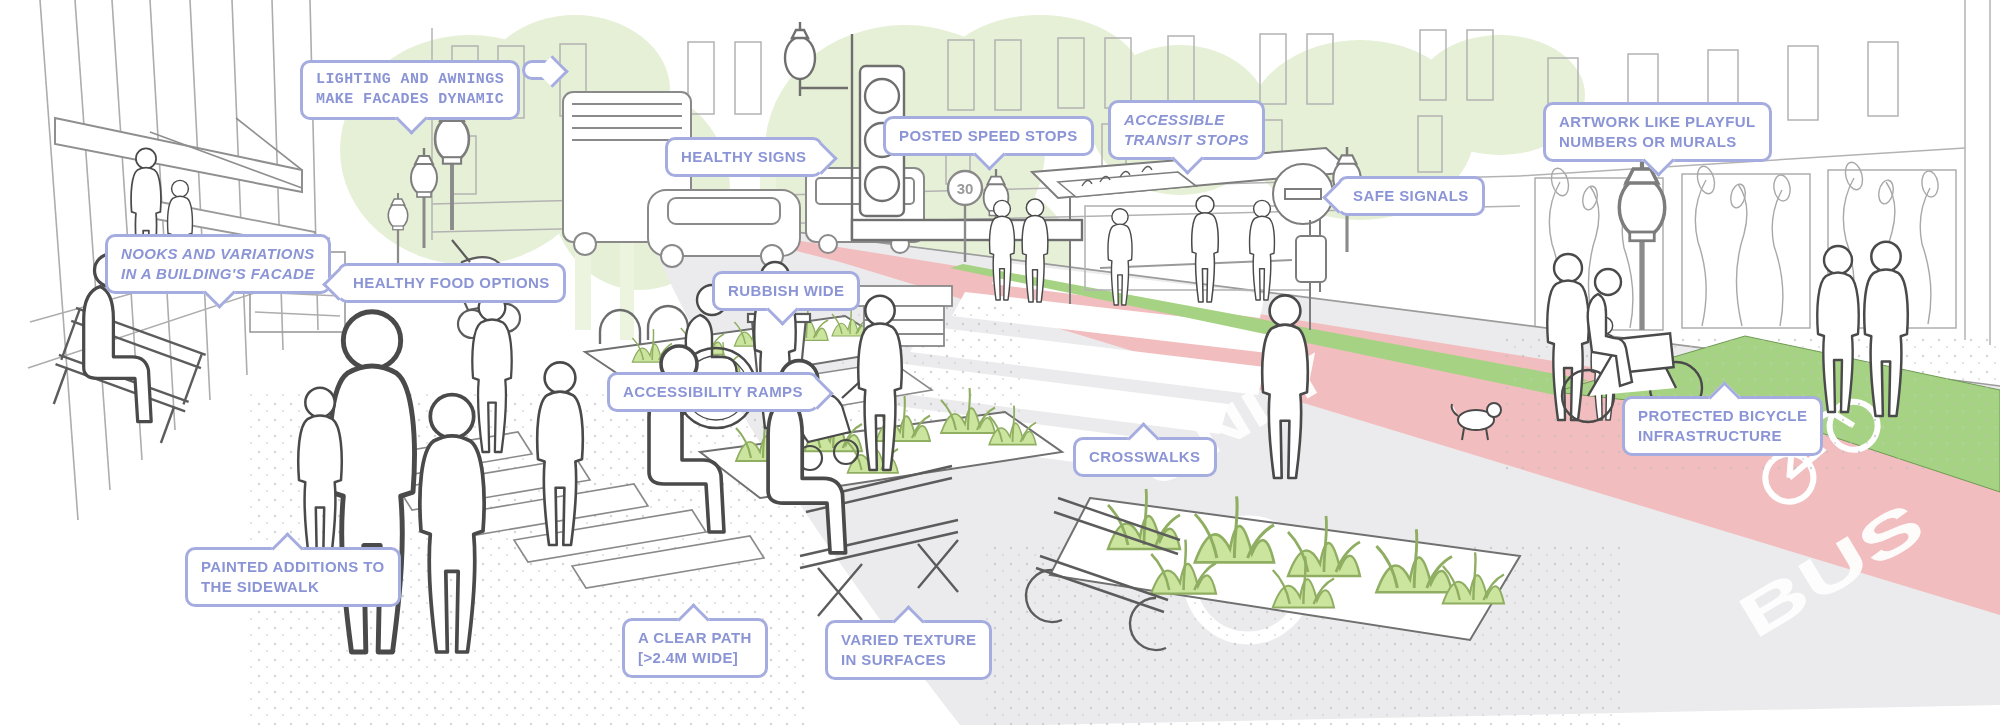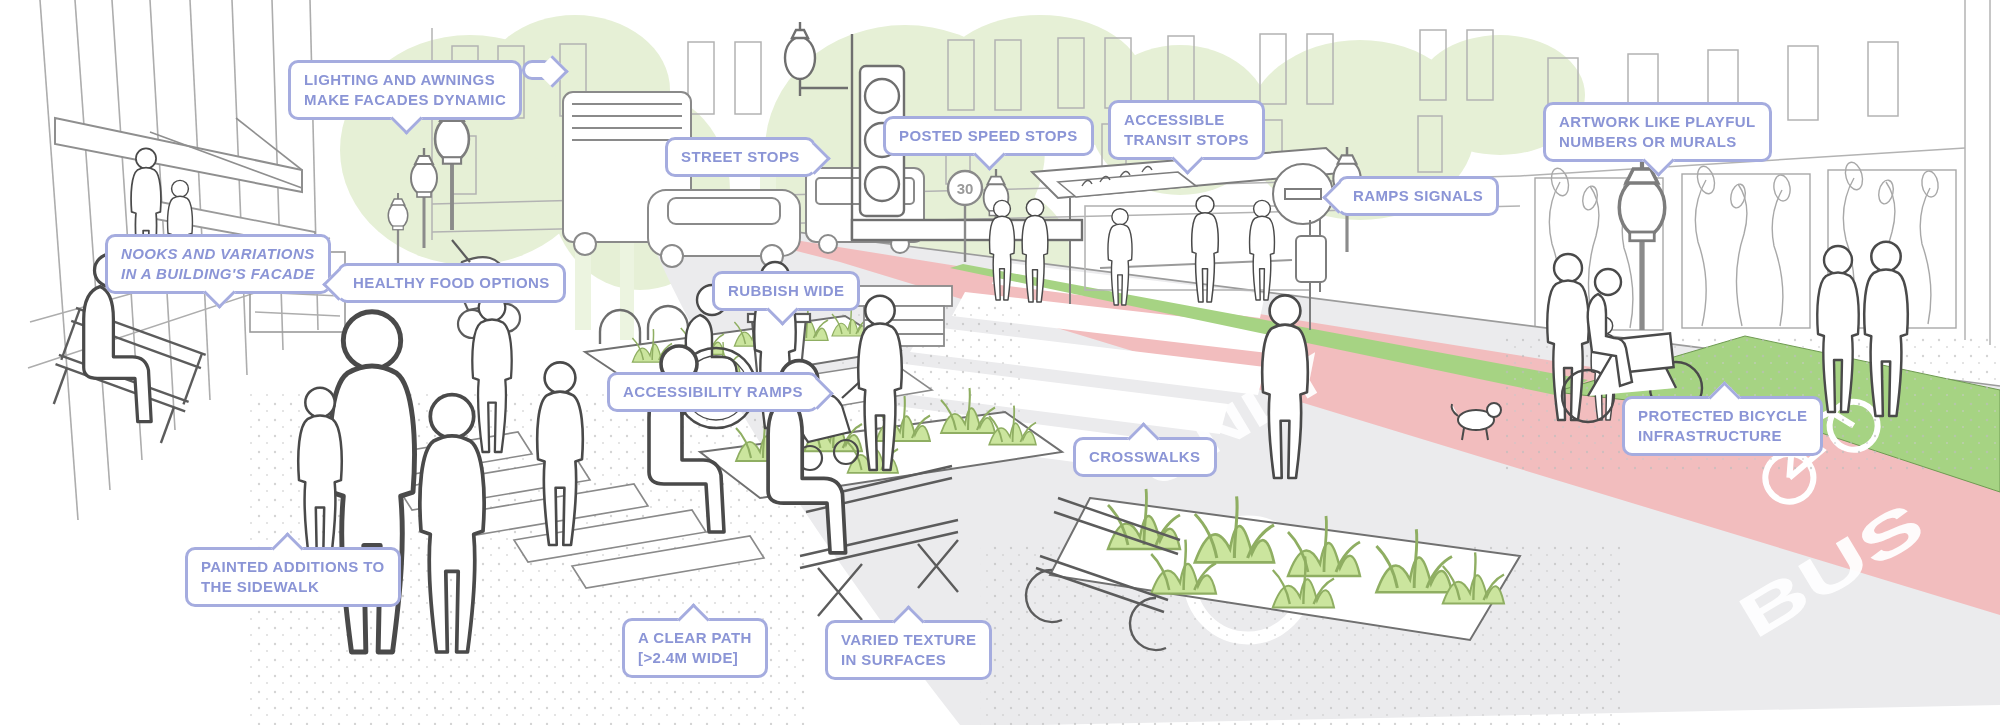--- a/index.html
+++ b/index.html
@@ -431,41 +431,41 @@
   <g fill="#ffffff" stroke="#4a4a4a" stroke-width="2">
     <ellipse cx="1476" cy="420" rx="18" ry="10"></ellipse>
     <circle cx="1494" cy="410" r="7"></circle>
     <line x1="1464" y1="428" x2="1462" y2="440"></line>
     <line x1="1486" y1="428" x2="1488" y2="440"></line>
     <path d="M1458,416 q-8,-6 -6,-12"></path>
   </g>
 </svg>
 
 <div id="callout-layer">
-      <div class="callout" style="left: 288px; top: 60px;">
+      <div class="callout" style="left: 300px; top: 60px; font-family: Liberation Mono, monospace;">
         <div class="txt">LIGHTING AND AWNINGS<br>MAKE FACADES DYNAMIC</div>
         <span class="tail tail-down" style="left: 50%;"></span>
       </div>
       <div class="callout" style="left: 522px; top: 60px;">
         <span class="tail tail-right"></span>
       </div>
       <div class="callout" style="left: 665px; top: 137px;">
-        <div class="txt">STREET STOPS</div>
+        <div class="txt">HEALTHY SIGNS</div>
         <span class="tail tail-right"></span>
       </div>
       <div class="callout" style="left: 883px; top: 116px;">
         <div class="txt">POSTED SPEED STOPS</div>
         <span class="tail tail-down" style="left: 50%;"></span>
       </div>
-      <div class="callout" style="left: 1108px; top: 100px;">
+      <div class="callout" style="left: 1108px; top: 100px; font-style: italic;">
         <div class="txt">ACCESSIBLE<br>TRANSIT STOPS</div>
         <span class="tail tail-down" style="left: 50%;"></span>
       </div>
       <div class="callout" style="left: 1337px; top: 176px;">
-        <div class="txt">RAMPS SIGNALS</div>
+        <div class="txt">SAFE SIGNALS</div>
         <span class="tail tail-left"></span>
       </div>
       <div class="callout" style="left: 1543px; top: 102px;">
         <div class="txt">ARTWORK LIKE PLAYFUL<br>NUMBERS OR MURALS</div>
         <span class="tail tail-down" style="left: 50%;"></span>
       </div>
       <div class="callout" style="left: 105px; top: 234px; font-style: italic;">
         <div class="txt">NOOKS AND VARIATIONS<br>IN A BUILDING'S FACADE</div>
         <span class="tail tail-down" style="left: 50%;"></span>
       </div>

